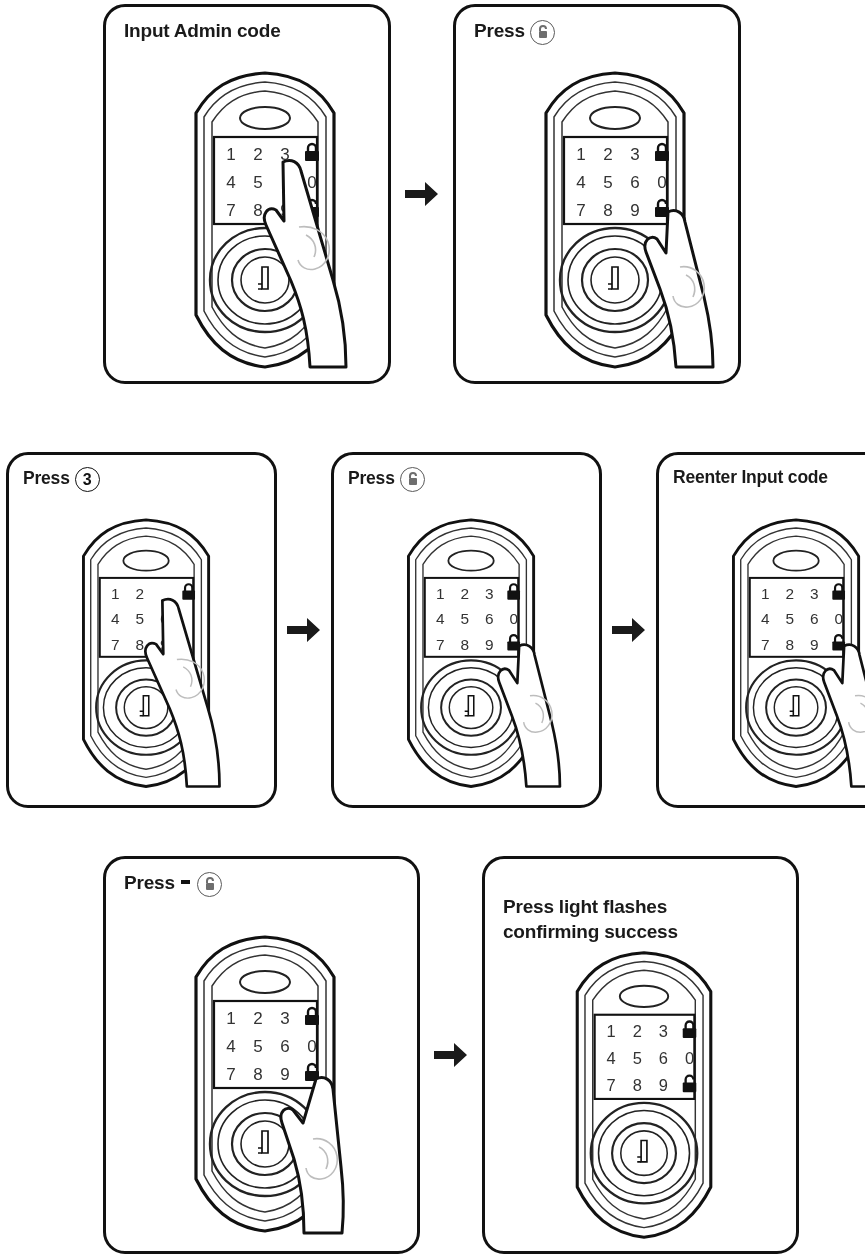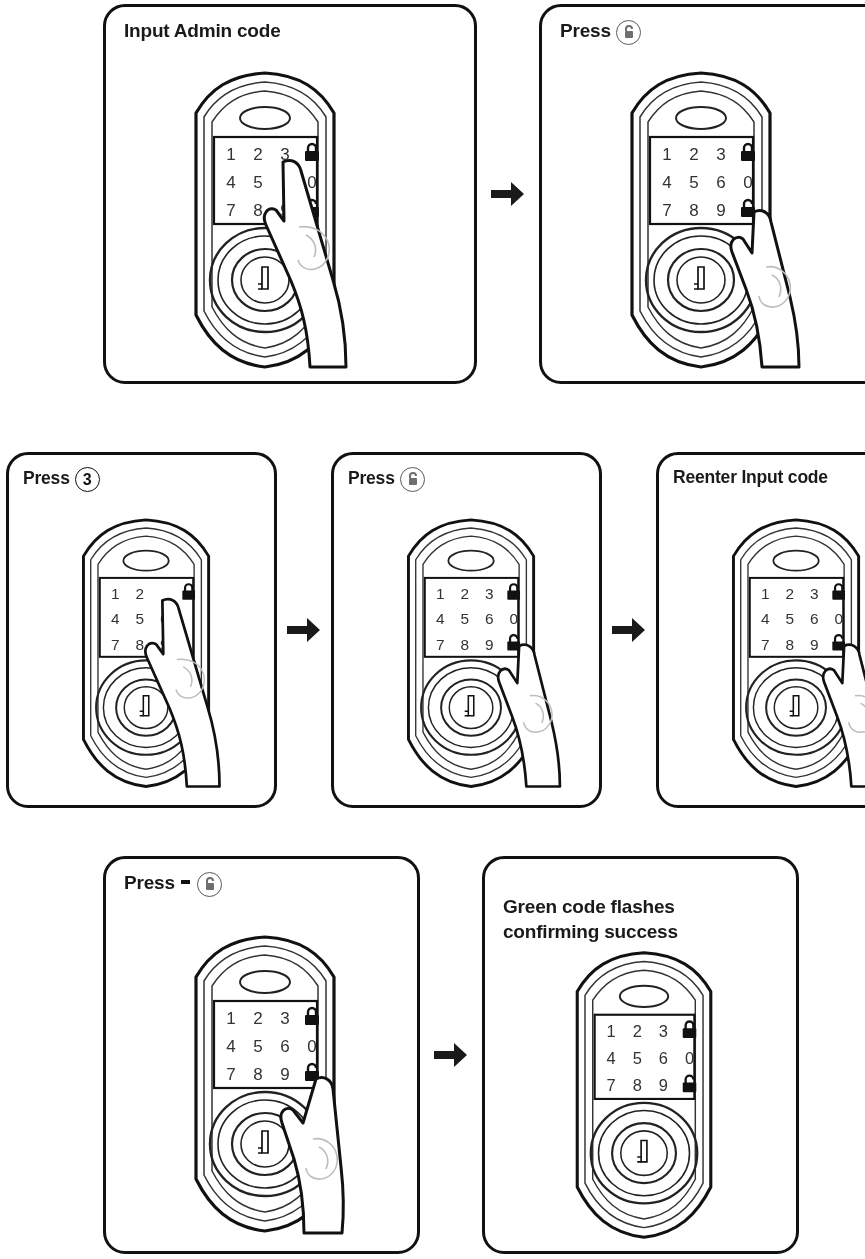--- a/index.html
+++ b/index.html
@@ -28,21 +28,21 @@
 
   
   .panel {
     position: relative;
     box-sizing: border-box;
     border: 3px solid #111111;
     border-radius: 22px;
     background: #ffffff;
     overflow: hidden;
   }
-  .p-wide { width: 374px; height: 380px; }
+  .p-wide { width: 288px; height: 380px; }
   .p-mid  { width: 271px; height: 356px; }
   .p-tall { width: 317px; height: 398px; }
 
   .panel-title {
     position: absolute;
     left: 18px;
     top: 12px;
     font-size: 19px;
     font-weight: bold;
     letter-spacing: -0.2px;
@@ -484,21 +484,21 @@
   </div>
 
   <div class="arrow" style="margin:0 14px;">
     <svg width="34" height="28" viewBox="0 0 34 28">
       <path d="M0 10 h20 V2 l13 12 -13 12 V18 H0 Z" fill="#1a1a1a"></path>
     </svg>
   </div>
 
   <div class="panel p-tall">
     <div class="panel-title two-line">
-      <span class="title-text">Green code flashes
+      <span class="title-text">Press light flashes
 confirming success</span>
     </div>
     <div class="lock-wrap" style="left:52px; top:88px;">
       <svg class="lock-svg" width="215" height="300" viewBox="0 0 215 310">
         <g fill="none" stroke="#111" stroke-width="3.2" stroke-linejoin="round">
           <path d="M38 46 C 52 22, 72 8, 107 6 C 142 8, 162 22, 176 46 L 176 248 C 162 276, 142 296, 107 300 C 72 296, 52 276, 38 248 Z"></path>
         </g>
         <g fill="none" stroke="#333" stroke-width="1.5">
           <path d="M46 50 C 58 30, 76 17, 107 15 C 138 17, 156 30, 168 50 L 168 244 C 156 268, 138 286, 107 290 C 76 286, 58 268, 46 244 Z"></path>
           <path d="M54 55 C 65 38, 80 26, 107 24 C 134 26, 149 38, 160 55 L 160 240 C 149 261, 134 277, 107 281 C 80 277, 65 261, 54 240 Z"></path>

